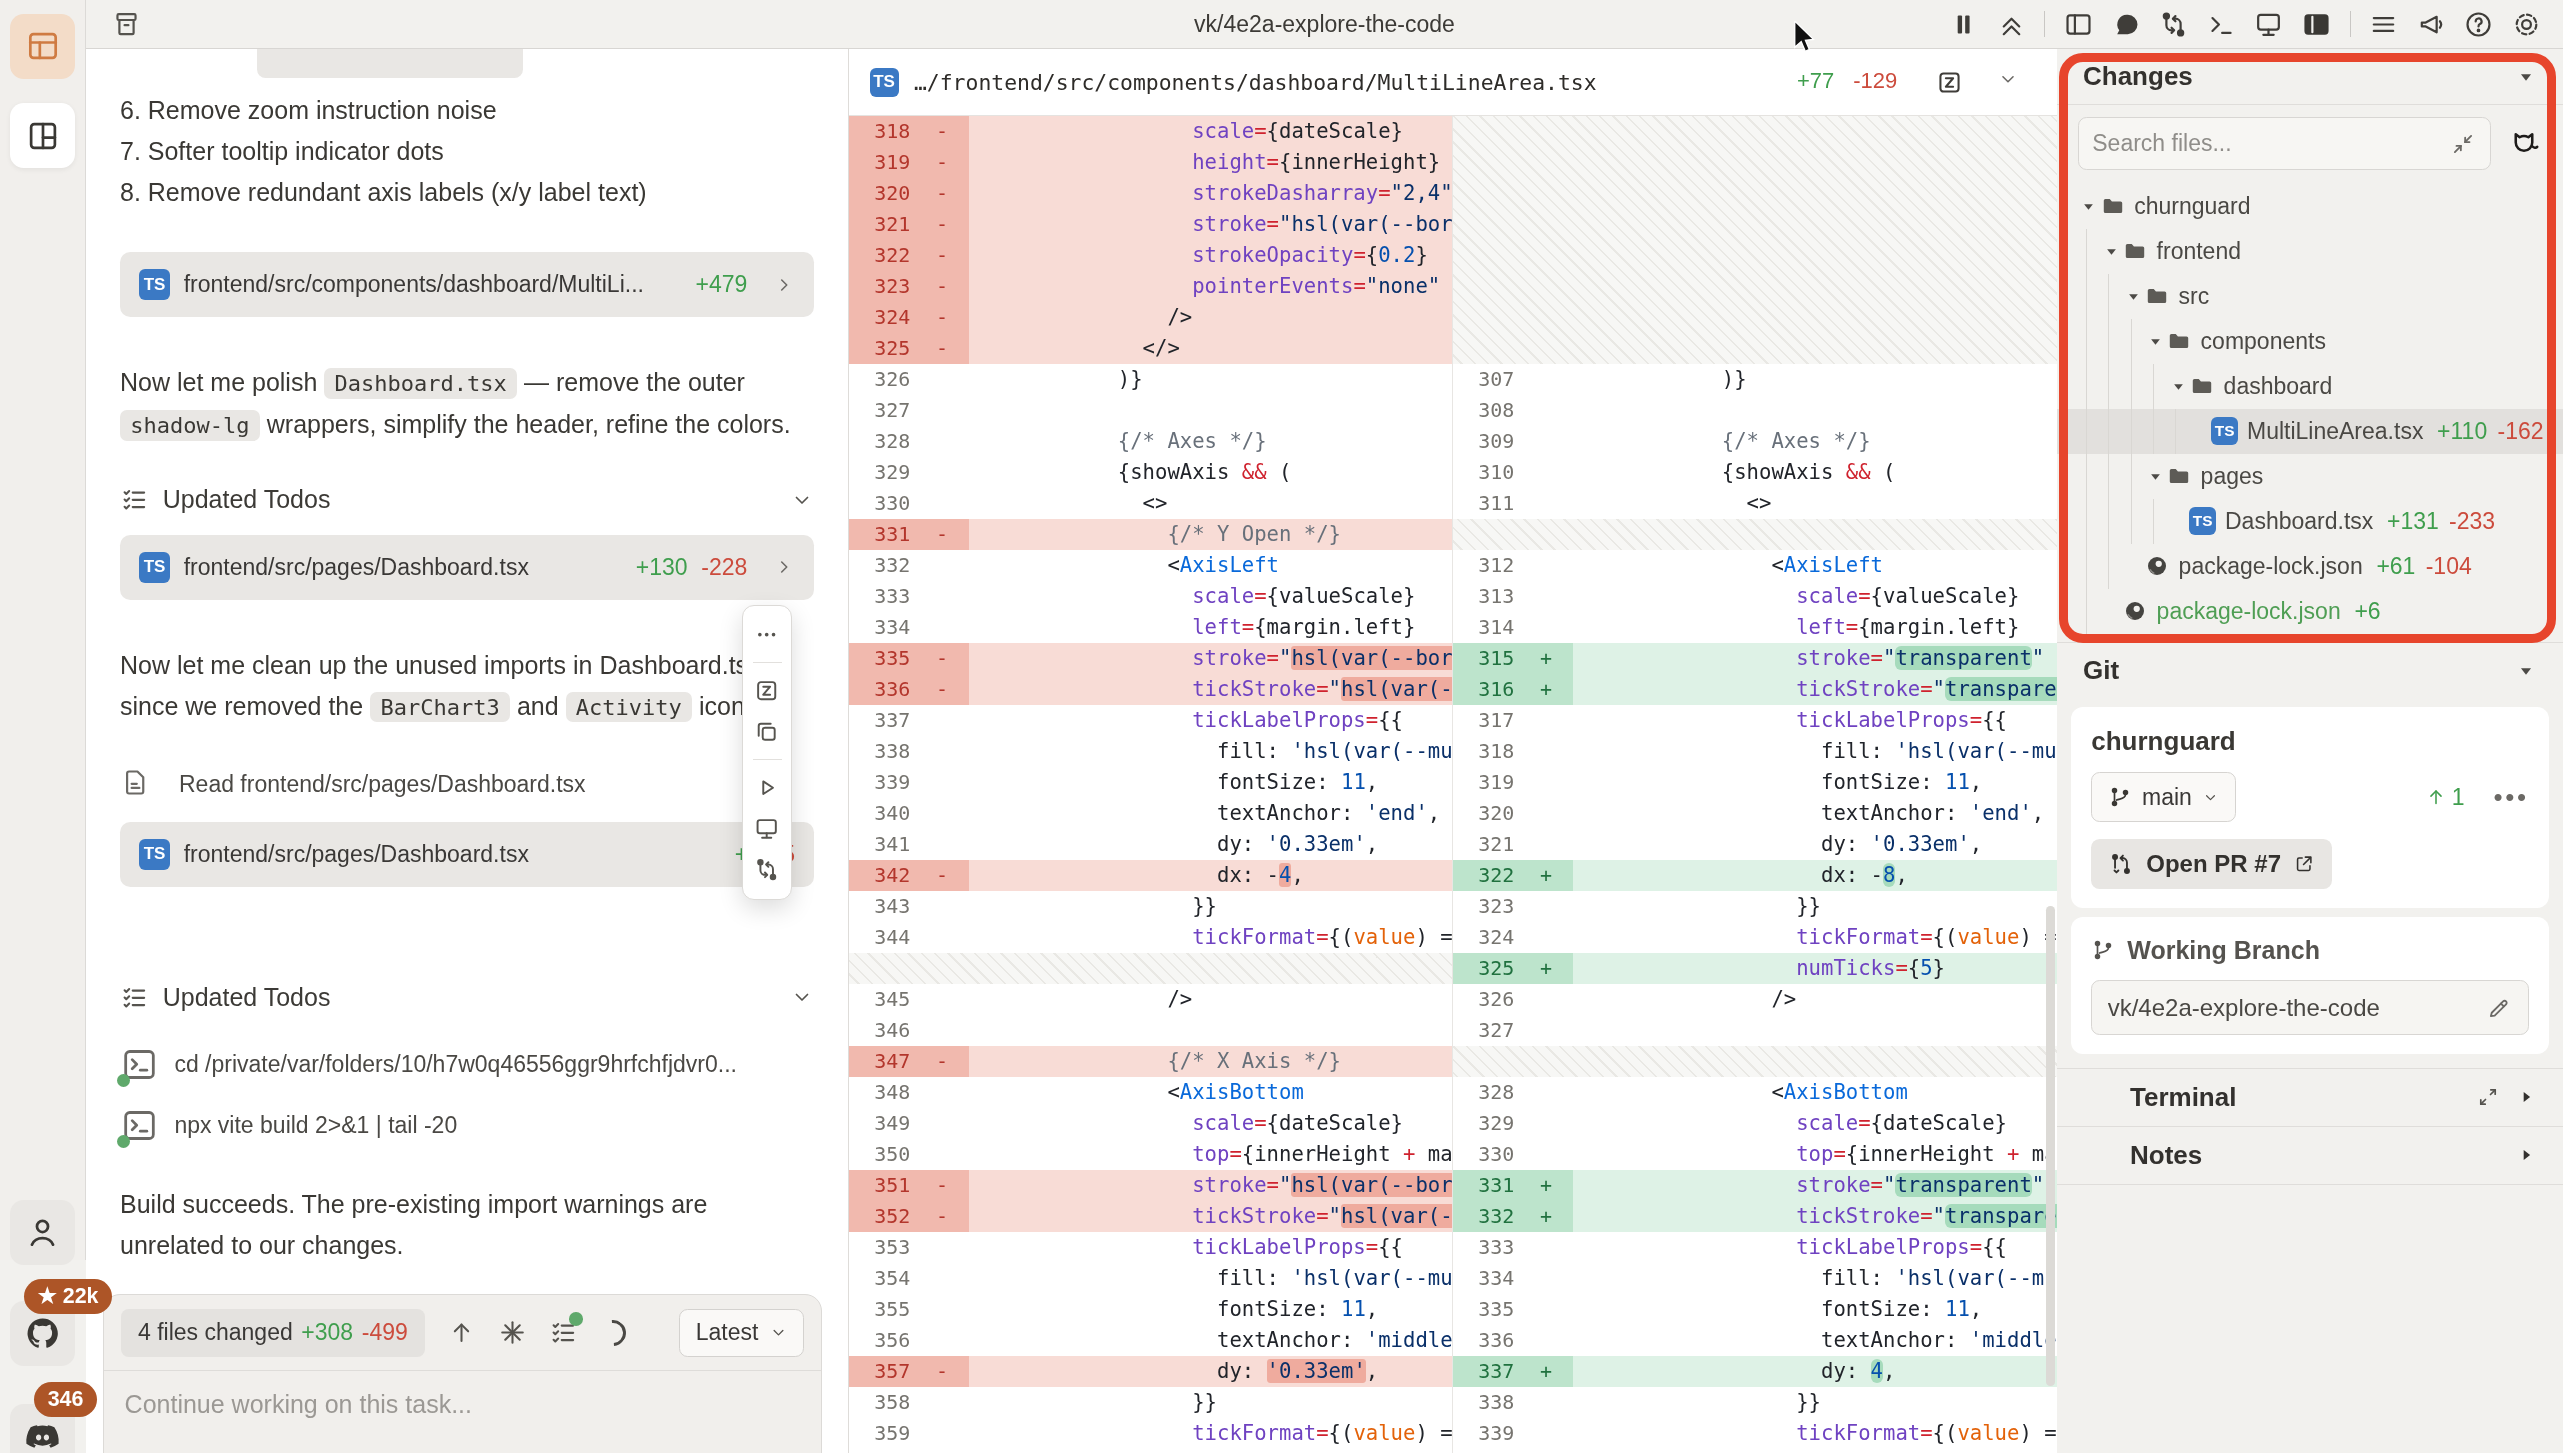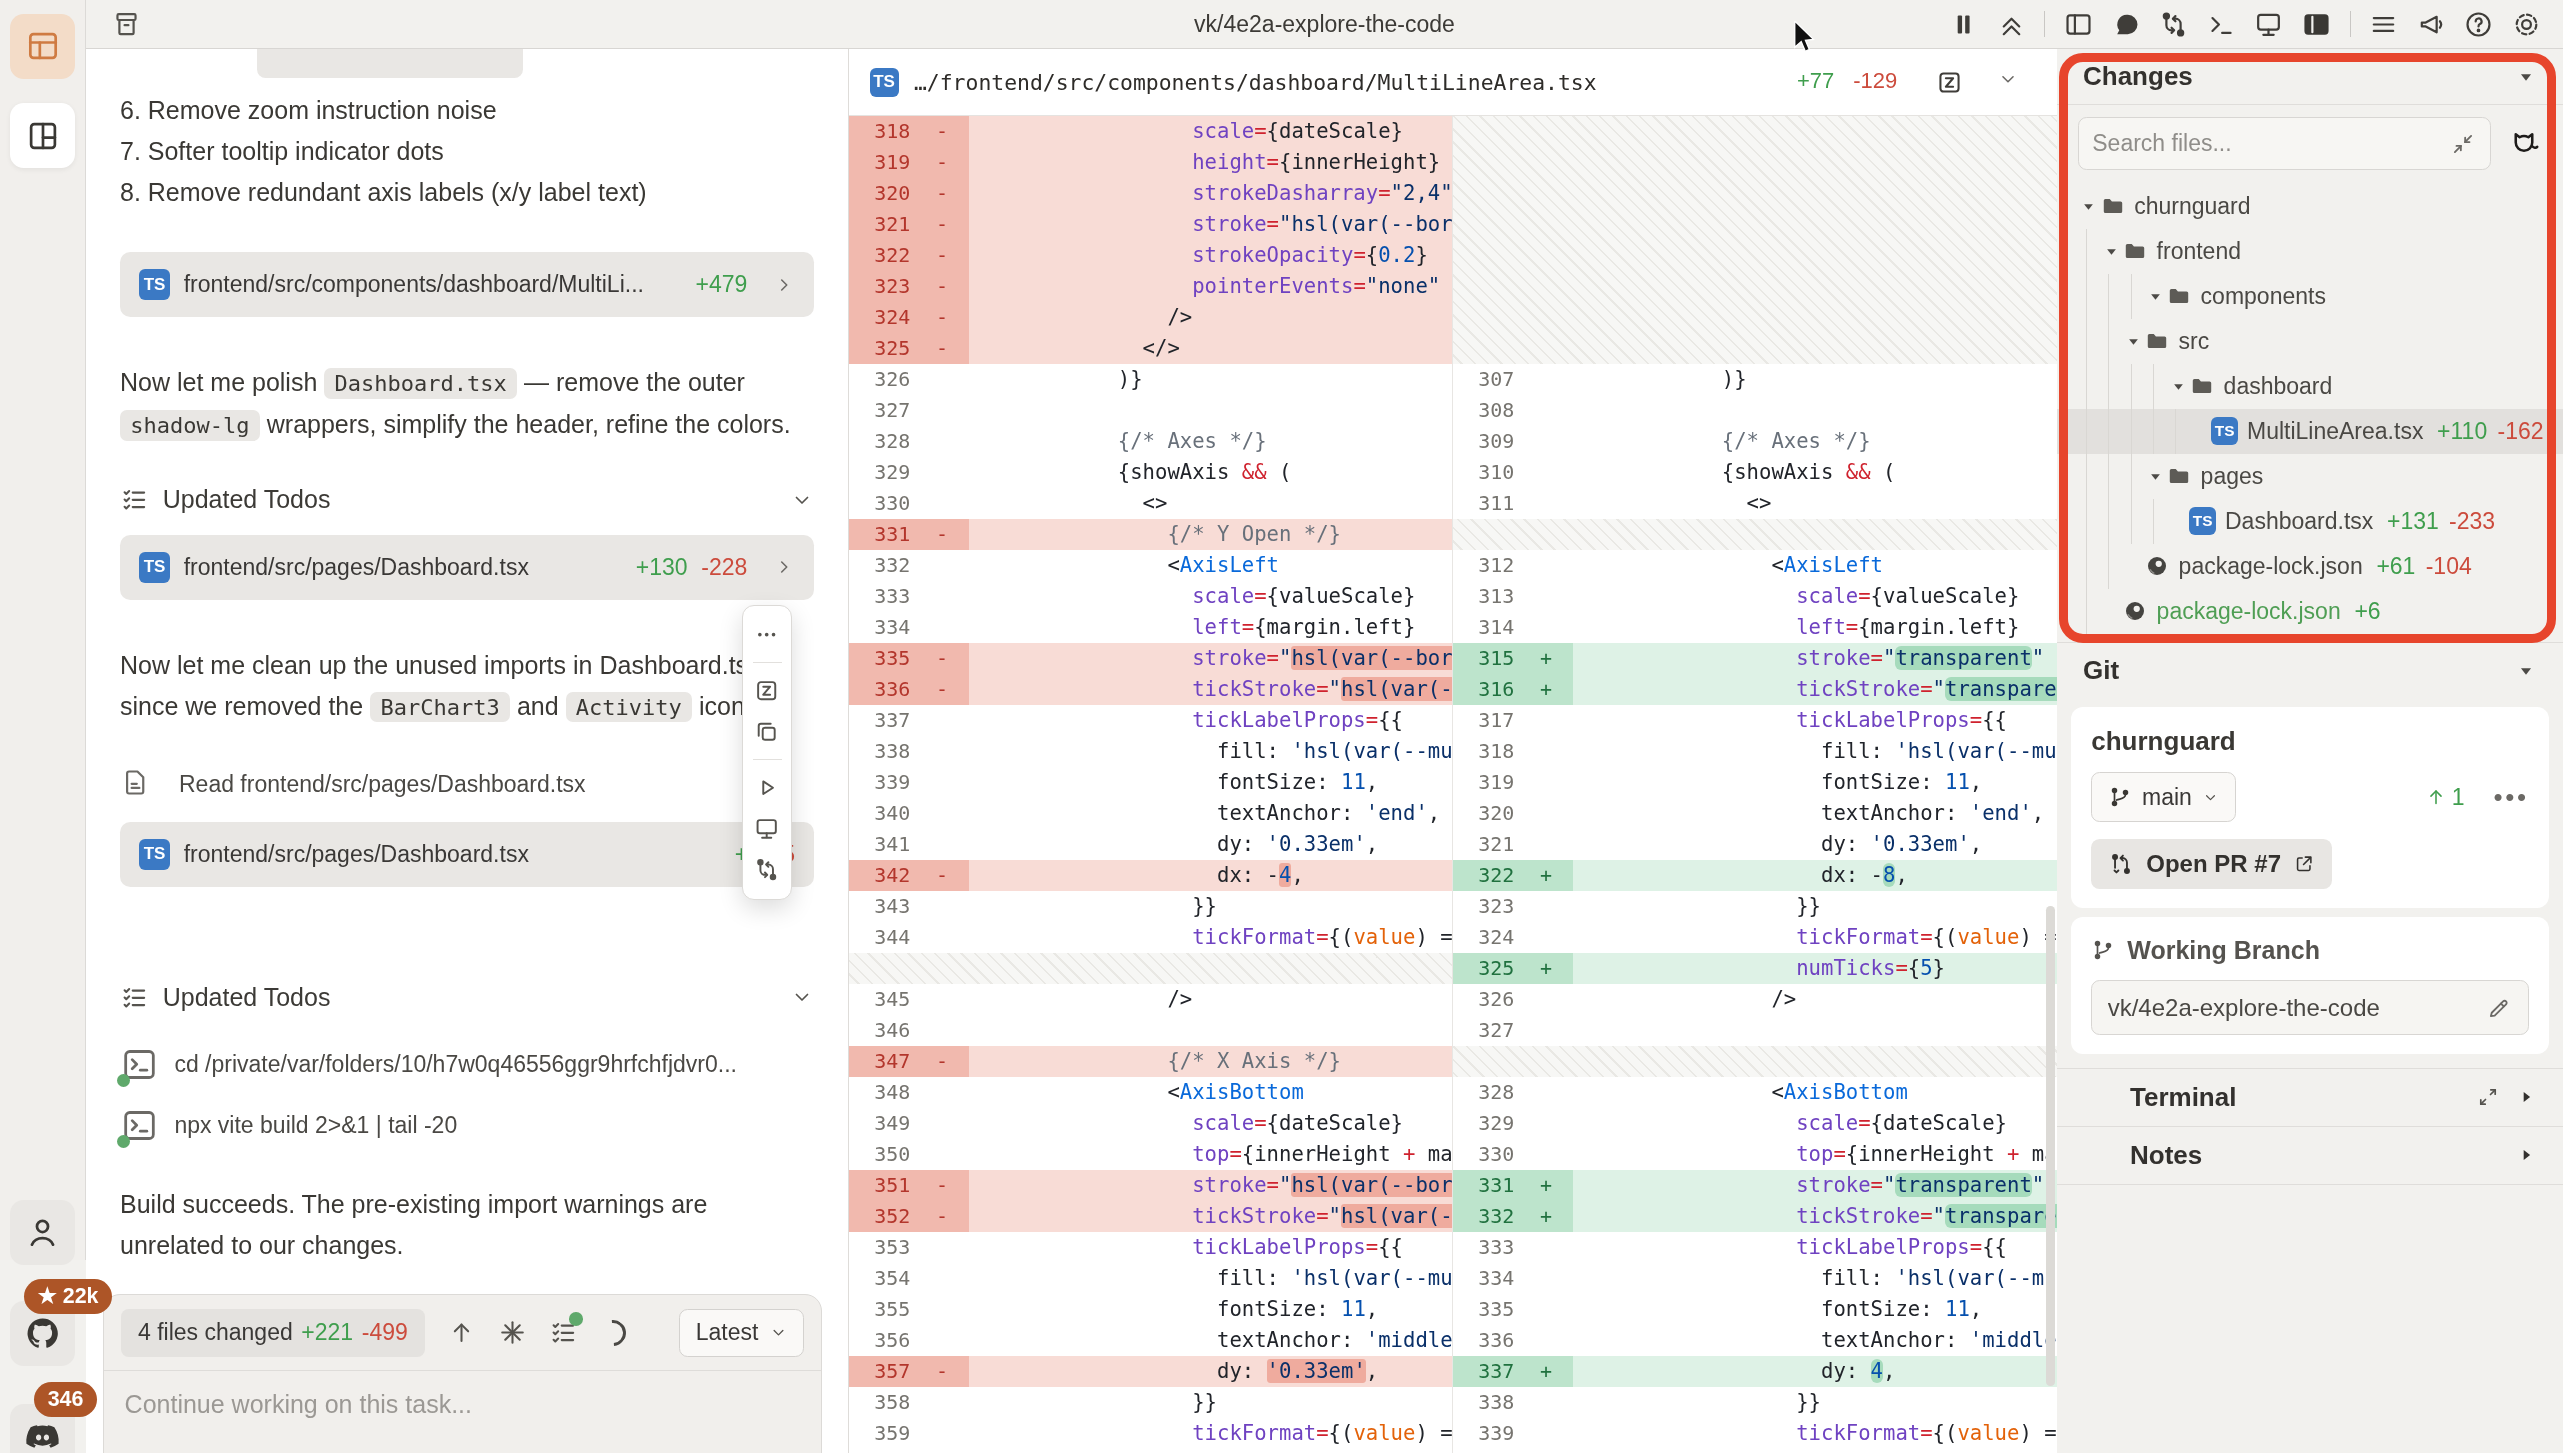--- a/index.html
+++ b/index.html
@@ -400,21 +400,21 @@
         </span>
         <span style="white-space:nowrap;overflow:hidden;text-overflow:ellipsis;">npx vite build 2&gt;&amp;1 | tail -20</span>
       </div>
       <div class="cpara" style="margin-top:39px;"><span>Build succeeds. The pre-existing import warnings are unrelated to our changes.</span></div>
     </div>
 
   <div class="composer">
     <div class="comp-row1">
       <div class="pill">
         <span>4 files changed</span>
-        <span class="stat-add">+221</span>
+        <span class="stat-add">+308</span>
         <span class="stat-del">-499</span>
       </div>
       <span id="comp-icons" style="display:flex;gap:22px;align-items:center;">
           <span style="display:flex;">
             <svg width="29" height="29" viewBox="0 0 24 24" fill="none" stroke="#55534e" stroke-width="1.7" stroke-linecap="round" stroke-linejoin="round">
               <line x1="12" y1="19" x2="12" y2="5.5"></line>
               <path d="M6.5 11L12 5.5 17.5 11"></path>
             </svg>
           </span>
           <span style="display:flex;">
@@ -1062,51 +1062,51 @@
           </svg>
         </span>
         <span style="display:flex;flex:none;">
           <svg width="26" height="26" viewBox="0 0 24 24" fill="#5d5b56" stroke="none">
             <path d="M3.5 7A1.5 1.5 0 0 1 5 5.5h4l2 2.3h8A1.5 1.5 0 0 1 20.5 9.3V17A1.5 1.5 0 0 1 19 18.5H5A1.5 1.5 0 0 1 3.5 17V7z"></path>
           </svg>
         </span>
       <span class="lbl">frontend</span>
       <span class="stats"></span>
       </div>
+      <div class="trow" style="padding-left:65px">
+      <span class="guide" style="left:29px"></span>
+        <span class="guide" style="left:51px"></span>
+        <span class="caret-sp">
+          <svg width="19" height="19" viewBox="0 0 24 24" fill="#4c4a46" stroke="none">
+            <path d="M6.5 9h11L12 16z"></path>
+          </svg>
+        </span>
+        <span style="display:flex;flex:none;">
+          <svg width="26" height="26" viewBox="0 0 24 24" fill="#5d5b56" stroke="none">
+            <path d="M3.5 7A1.5 1.5 0 0 1 5 5.5h4l2 2.3h8A1.5 1.5 0 0 1 20.5 9.3V17A1.5 1.5 0 0 1 19 18.5H5A1.5 1.5 0 0 1 3.5 17V7z"></path>
+          </svg>
+        </span>
+      <span class="lbl">src</span>
+      <span class="stats"></span>
+      </div>
       <div class="trow" style="padding-left:87px">
       <span class="guide" style="left:29px"></span>
         <span class="guide" style="left:51px"></span>
         <span class="guide" style="left:74px"></span>
         <span class="caret-sp">
           <svg width="19" height="19" viewBox="0 0 24 24" fill="#4c4a46" stroke="none">
             <path d="M6.5 9h11L12 16z"></path>
           </svg>
         </span>
         <span style="display:flex;flex:none;">
           <svg width="26" height="26" viewBox="0 0 24 24" fill="#5d5b56" stroke="none">
             <path d="M3.5 7A1.5 1.5 0 0 1 5 5.5h4l2 2.3h8A1.5 1.5 0 0 1 20.5 9.3V17A1.5 1.5 0 0 1 19 18.5H5A1.5 1.5 0 0 1 3.5 17V7z"></path>
           </svg>
         </span>
       <span class="lbl">components</span>
-      <span class="stats"></span>
-      </div>
-      <div class="trow" style="padding-left:65px">
-      <span class="guide" style="left:29px"></span>
-        <span class="guide" style="left:51px"></span>
-        <span class="caret-sp">
-          <svg width="19" height="19" viewBox="0 0 24 24" fill="#4c4a46" stroke="none">
-            <path d="M6.5 9h11L12 16z"></path>
-          </svg>
-        </span>
-        <span style="display:flex;flex:none;">
-          <svg width="26" height="26" viewBox="0 0 24 24" fill="#5d5b56" stroke="none">
-            <path d="M3.5 7A1.5 1.5 0 0 1 5 5.5h4l2 2.3h8A1.5 1.5 0 0 1 20.5 9.3V17A1.5 1.5 0 0 1 19 18.5H5A1.5 1.5 0 0 1 3.5 17V7z"></path>
-          </svg>
-        </span>
-      <span class="lbl">src</span>
       <span class="stats"></span>
       </div>
       <div class="trow" style="padding-left:110px">
       <span class="guide" style="left:29px"></span>
         <span class="guide" style="left:51px"></span>
         <span class="guide" style="left:74px"></span>
         <span class="guide" style="left:96px"></span>
         <span class="caret-sp">
           <svg width="19" height="19" viewBox="0 0 24 24" fill="#4c4a46" stroke="none">
             <path d="M6.5 9h11L12 16z"></path>

